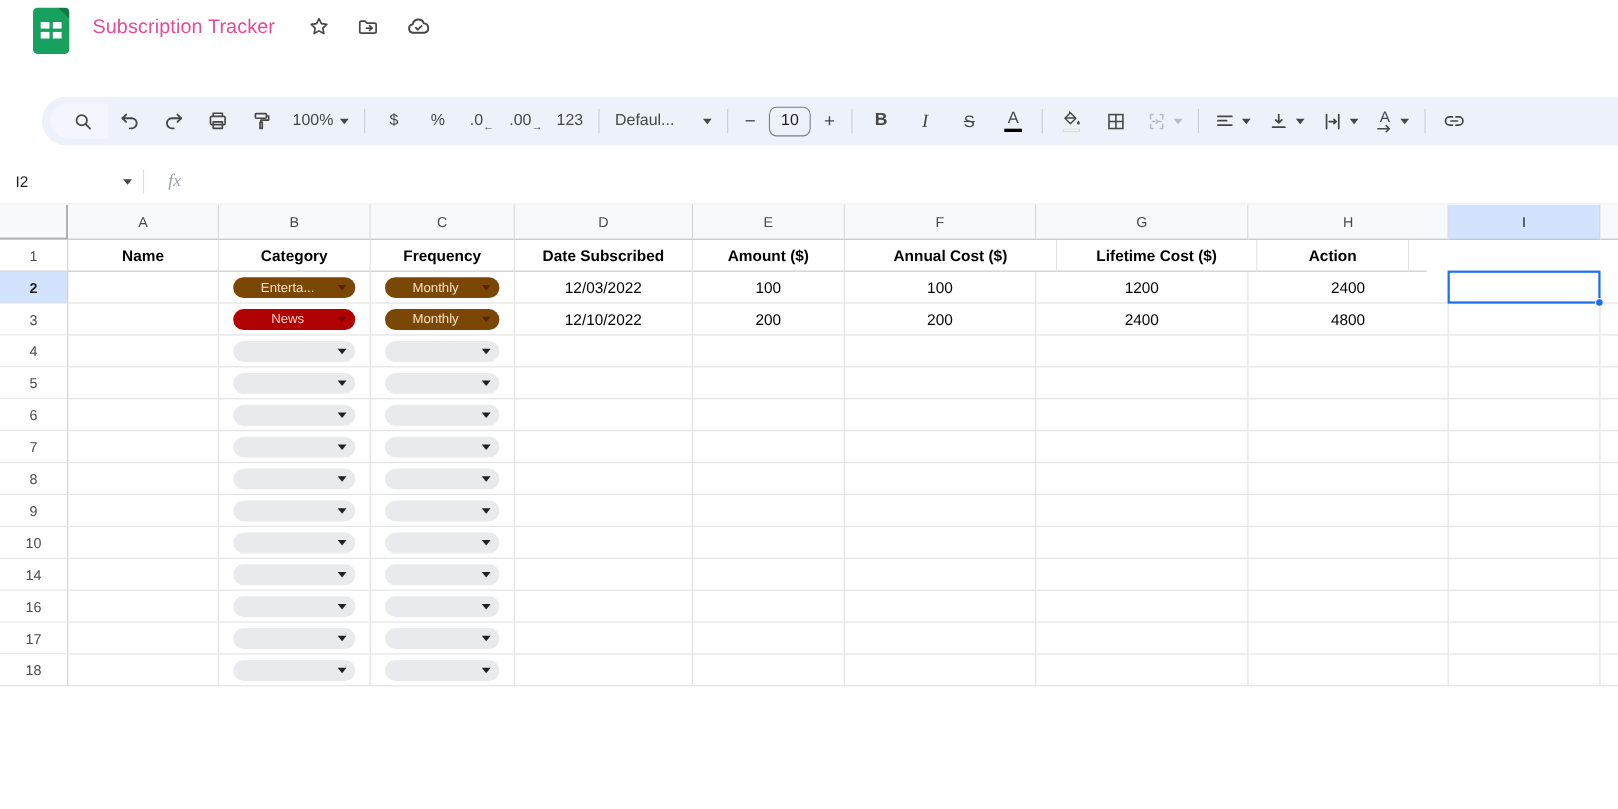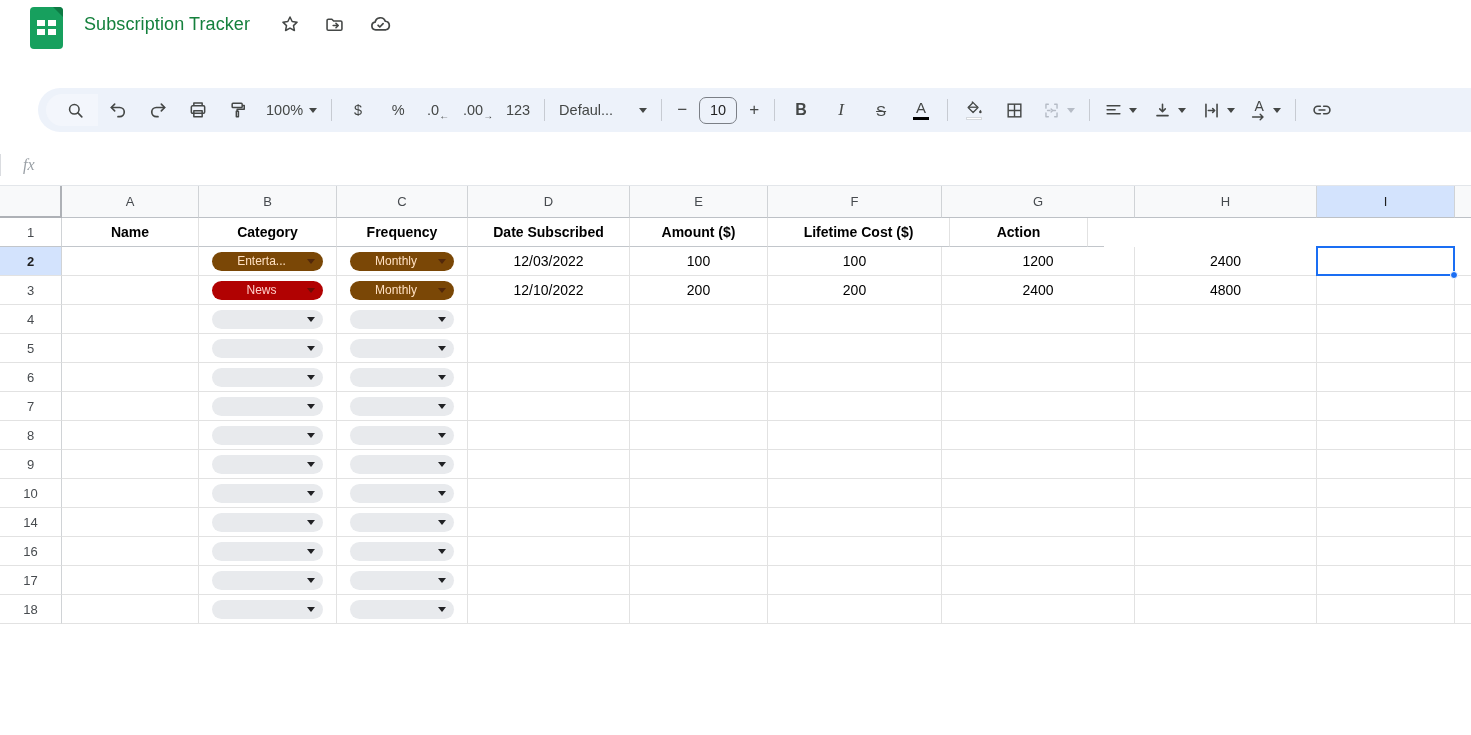--- a/index.html
+++ b/index.html
@@ -9,21 +9,21 @@
     background:#fff; font-family:"Liberation Sans", sans-serif; color:#1f1f1f;
   }
   
   .topbar { position:absolute; left:0; top:0; width:1471px; height:84px; background:#fff; }
   .logo { position:absolute; left:30px; top:7px; width:33px; height:42px; background:#17a05e; border-radius:4px; }
   .logo .fold { position:absolute; right:0; top:0; width:10px; height:10px; background:#0d7a44; border-radius:0 4px 0 0;
     clip-path:polygon(0 0,100% 0,100% 100%); }
   .logo .cells { position:absolute; left:7px; top:13px; width:19px; height:16px; }
   .logo .cells div { position:absolute; background:#fff; }
   .titlerow { position:absolute; left:84px; top:9px; height:30px; display:flex; align-items:center; }
-  .doc-title { font-size:18px; color:#15803d; letter-spacing:.1px; }
+  .doc-title { font-size:18px; color:#ec4899; letter-spacing:.1px; }
   .title-icons { display:flex; align-items:center; margin-left:30px; gap:24px; color:#444746; }
   .title-icons svg { display:block; }
   .menubar { position:absolute; left:78px; top:40px; display:flex; }
   .menu-item { font-size:15px; color:#1f1f1f; padding:4px 9px; border-radius:6px; cursor:pointer; }
   
   .toolbar {
     position:absolute; left:38px; top:88px; width:1433px; height:44px;
     background:#edf2fa; border-radius:22px 0 0 22px;
     display:flex; align-items:center; padding-left:8px; color:#444746; font-size:14px;
   }
@@ -259,20 +259,24 @@
   </div>
   <div class="tb-sep"></div>
   <div class="tb-btn">
     <svg width="20" height="20" viewBox="0 0 24 24" fill="none" stroke="#444746" stroke-width="1.9" stroke-linecap="round">
         <path d="M10 7.5H7a4.5 4.5 0 0 0 0 9h3M14 7.5h3a4.5 4.5 0 0 1 0 9h-3M8.5 12h7"></path>
       </svg>
   </div>
 </div>
 
 <div class="formulabar">
+  <div class="namebox">
+    <span class="val">I2</span>
+    <span class="caret" style="margin-right:10px"></span>
+  </div>
   <div class="fb-sep"></div>
   <span class="fx">fx</span>
   <div style="flex:1;height:100%"></div>
 </div>
 
 <div class="grid">
     <div class="g-row hdr-row">
       <div class="hdr-cell corner" style="width: 62px;"></div>
       <div class="hdr-cell" style="width: 137px;">A</div>
       <div class="hdr-cell" style="width: 138px;">B</div>
@@ -285,20 +289,21 @@
       <div class="hdr-cell hl" style="width: 138px;">I</div>
       <div class="hdr-cell" style="width: 16px; border-right: none;"></div>
     </div>
     <div class="g-row data-row">
       <div class="rowhdr frozen-edge" style="width: 62px;">1</div>
       <div class="cell bold frozen-edge" style="width: 137px;">Name</div>
       <div class="cell bold frozen-edge" style="width: 138px;">Category</div>
       <div class="cell bold frozen-edge" style="width: 131px;">Frequency</div>
       <div class="cell bold frozen-edge" style="width: 162px;">Date Subscribed</div>
       <div class="cell bold frozen-edge" style="width: 138px;">Amount ($)</div>
+      <div class="cell bold frozen-edge" style="width: 193px;">Annual Cost ($)</div>
       <div class="cell bold frozen-edge" style="width: 182px;">Lifetime Cost ($)</div>
       <div class="cell bold frozen-edge" style="width: 138px;">Action</div>
       <div class="cell frozen-edge" style="width: 16px; border-right: none;"></div>
     </div>
     <div class="g-row data-row">
       <div class="rowhdr hl" style="width: 62px;">2</div>
       <div class="cell" style="width: 137px;"></div>
       <div class="cell" style="width: 138px;">
         <div class="chip" style="background: rgb(122, 71, 6); color: rgb(255, 224, 194);">
           <span class="lbl">Enterta...</span>

